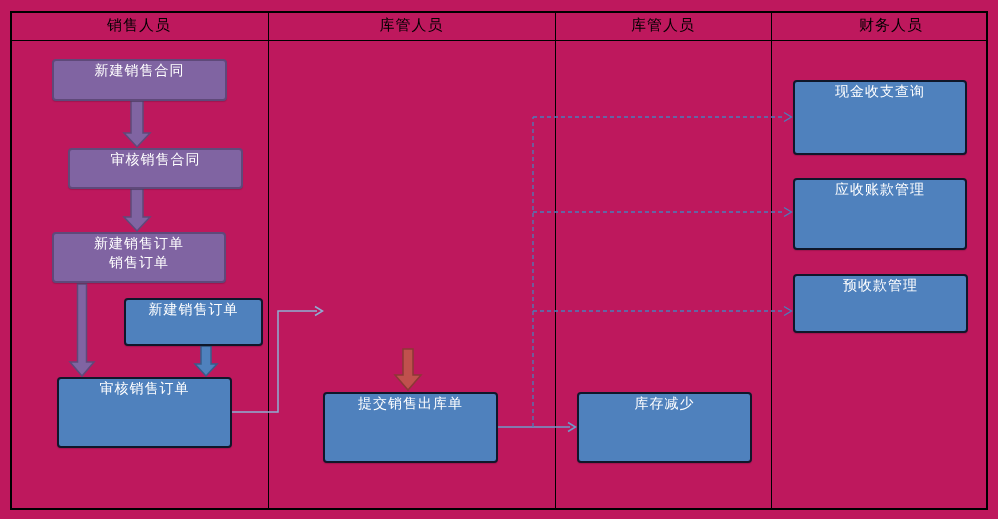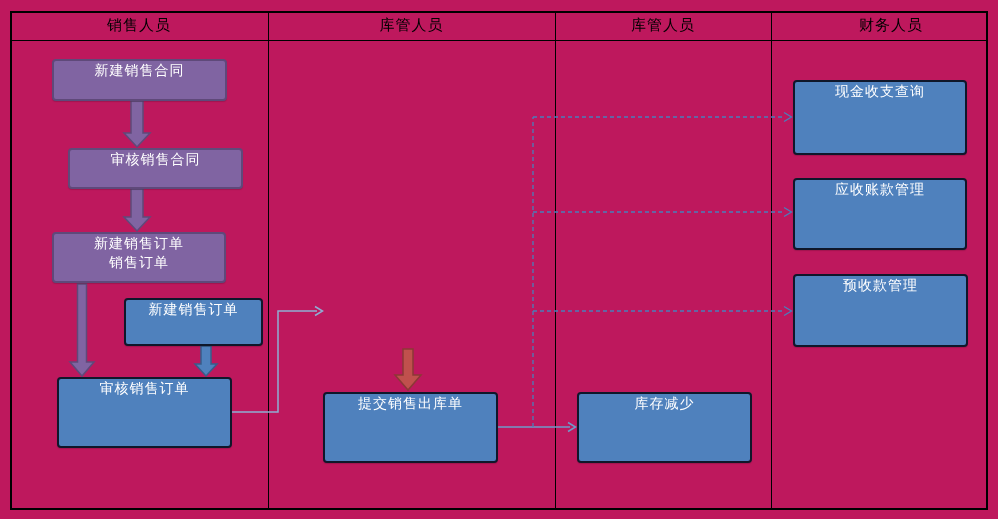--- a/index.html
+++ b/index.html
@@ -145,17 +145,17 @@
   <div class="node blue" style="left:577px;top:392px;width:175px;height:71px">
     <span>库存减少</span>
   </div>
 
   <div class="node blue" style="left:793px;top:80px;width:174px;height:75px">
     <span>现金收支查询</span>
   </div>
   <div class="node blue" style="left:793px;top:178px;width:174px;height:72px">
     <span>应收账款管理</span>
   </div>
-  <div class="node blue" style="left:793px;top:274px;width:175px;height:73px">
+  <div class="node blue" style="left:793px;top:274px;width:175px;height:59px">
     <span>预收款管理</span>
   </div>
 
 </div>
 
 </body></html>

